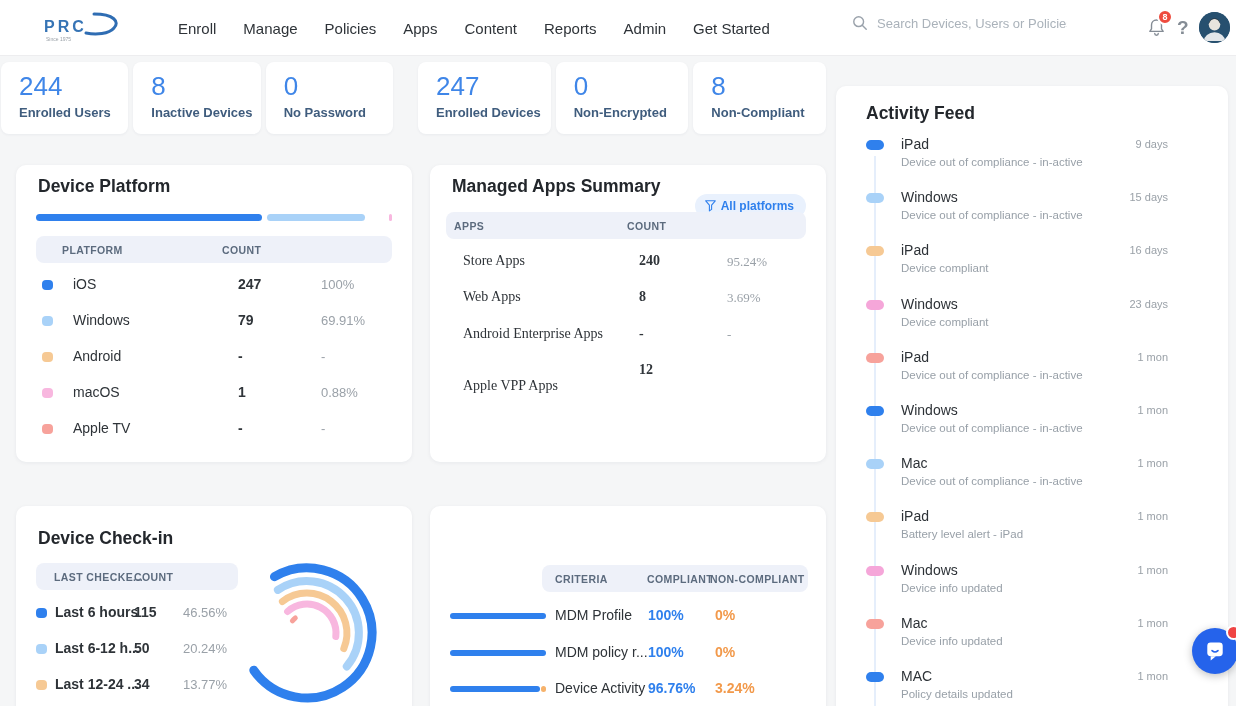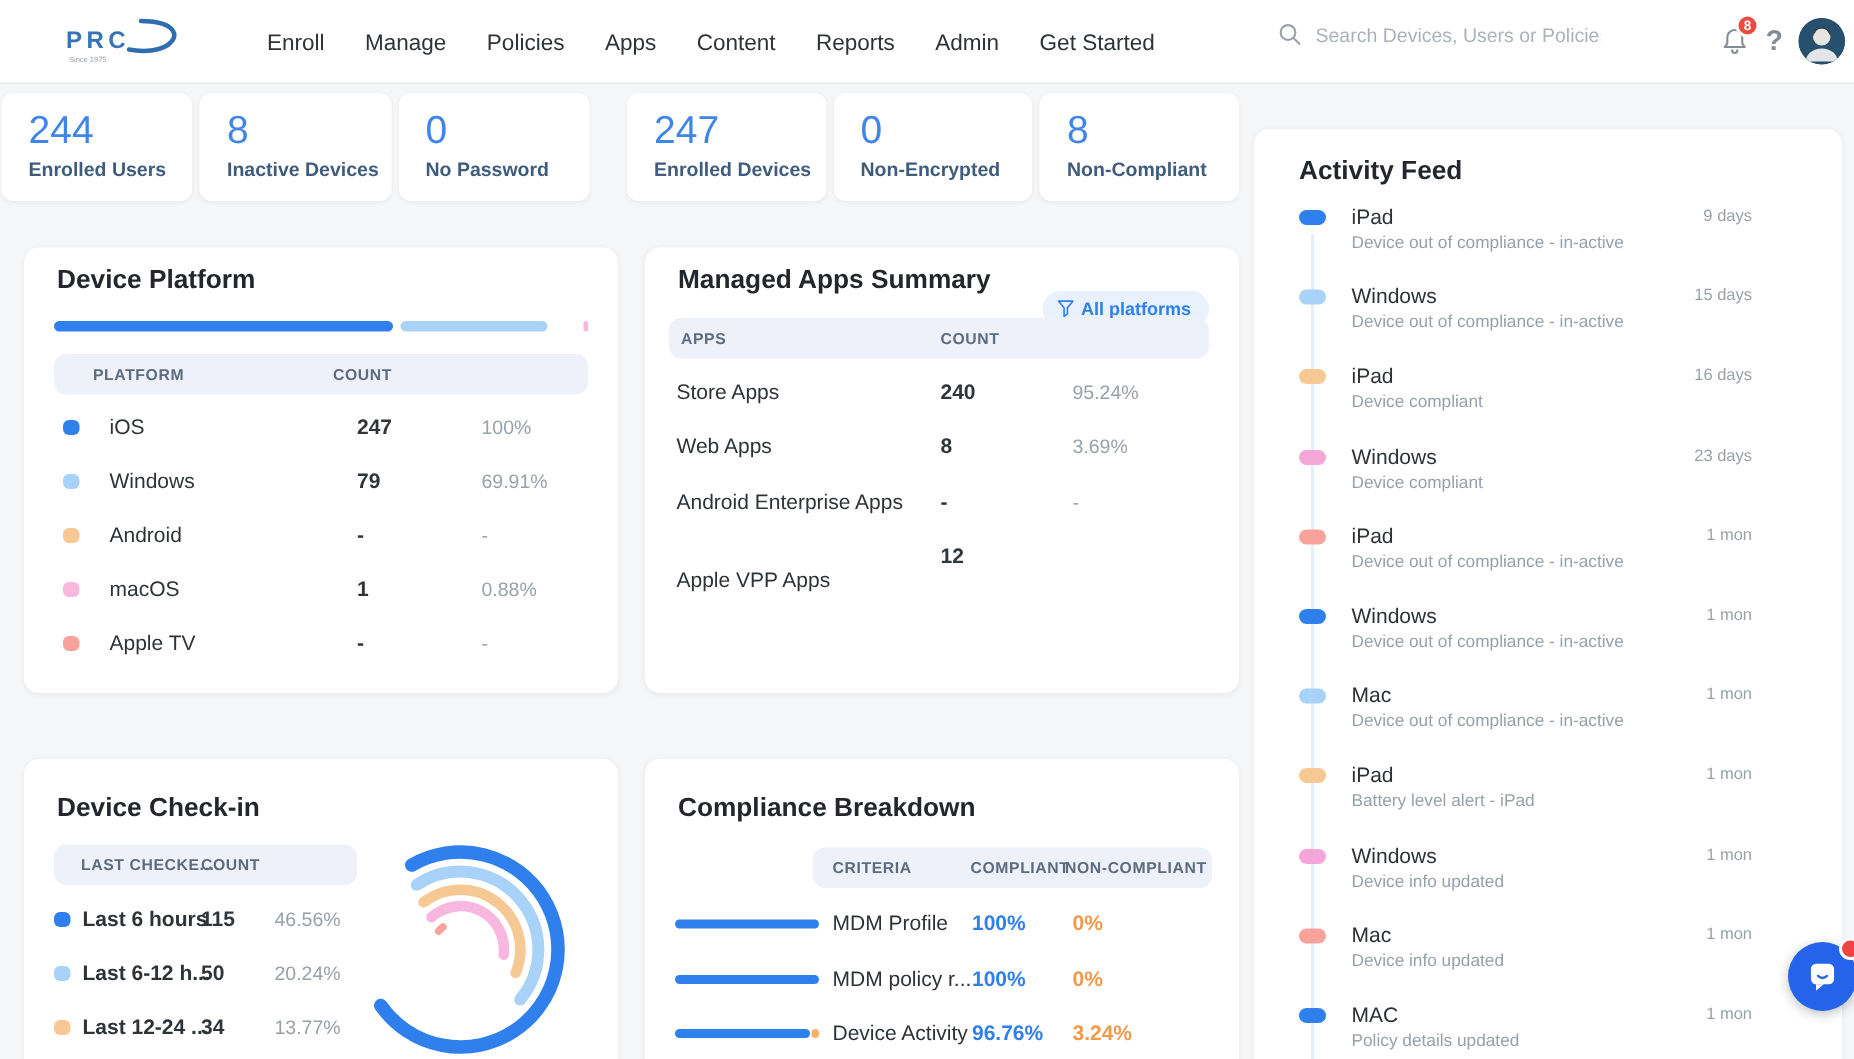--- a/index.html
+++ b/index.html
@@ -45,21 +45,21 @@
   .cell-pct   { position:absolute; top:10px; font-size:13px; color:#9aa1a8; }
   .dot { position:absolute; top:13px; width:11px; height:10px; border-radius:4px; }
   
   #dp-bar { position:absolute; left:20px; top:49px; width:356px; height:7px; display:flex; align-items:center; }
   .dp-seg { height:7px; border-radius:4px; }
   #dp-rows { position:absolute; left:16px; top:102px; right:0; }
   .dp-row { position:relative; height:36px; }
   
   .chip { position:absolute; right:20px; top:12px; background:#e9f1fd; border-radius:13px; padding:5px 12px 5px 10px;
           display:flex; align-items:center; gap:5px; font-size:12px; font-weight:600; color:#2f80ed; cursor:pointer;margin-top:17px; }
-  #ma-rows { position:absolute; left:0; top:79px; right:0; }
+  #ma-rows { position:absolute; left:12px; top:79px; right:0;font-family:Liberation Serif, serif; }
   .ma-row { position:relative; height:36.4px; }
   
   #ci-rows { position:absolute; left:0; top:89px; right:0; }
   .ci-row { position:relative; height:36px; }
   #ci-chart { position:absolute; left:206px; top:0; }
   
   #cb-rows { position:absolute; left:0; top:92px; right:0; }
   .cb-row { position:relative; height:36.5px; }
   .cb-bar { position:absolute; left:20px; top:15px; height:6px; display:flex; gap:1px; align-items:center; }
   .cb-seg { height:6px; border-radius:3px; }
@@ -263,21 +263,20 @@
   <svg id="ci-chart" width="180" height="260" viewBox="0 0 180 260">
     <path d="M52.5,70.7 A65,65 0 1 1 31.8,164.3" fill="none" stroke-width="9" stroke-linecap="round" stroke="#2f80ed"></path>
     <path d="M55.9,83.9 A52,52 0 0 1 124.8,160.4" fill="none" stroke-width="8" stroke-linecap="round" stroke="#a9d2f8"></path>
     <path d="M60.4,95.5 A40,40 0 0 1 121.8,142.6" fill="none" stroke-width="7" stroke-linecap="round" stroke="#f6c994"></path>
     <path d="M65.6,105.5 A29,29 0 0 1 113.8,130.5" fill="none" stroke-width="7" stroke-linecap="round" stroke="#f8b7df"></path>
     <path d="M70.4,114.8 A19,19 0 0 1 73.3,112.0" fill="none" stroke-width="5" stroke-linecap="round" stroke="#f7a29b"></path>
   </svg>
 </div>
 
 <div class="card" id="card-compliance">
-  <div class="card-title" style="top:22px;">Compliance Breakdown</div>
   <div class="thead" style="left:112px; right:18px; top:59px;">
     <span class="th" style="left:13px;">CRITERIA</span>
     <span class="th" style="left:105px;">COMPLIANT</span>
     <span class="th" style="left:168px;">NON-COMPLIANT</span>
   </div>
   <div id="cb-rows">
     <div class="cb-row">
       <span class="cb-bar">
         <span class="cb-seg" style="width: 96px; background: rgb(47, 128, 237);"></span>
       </span>

